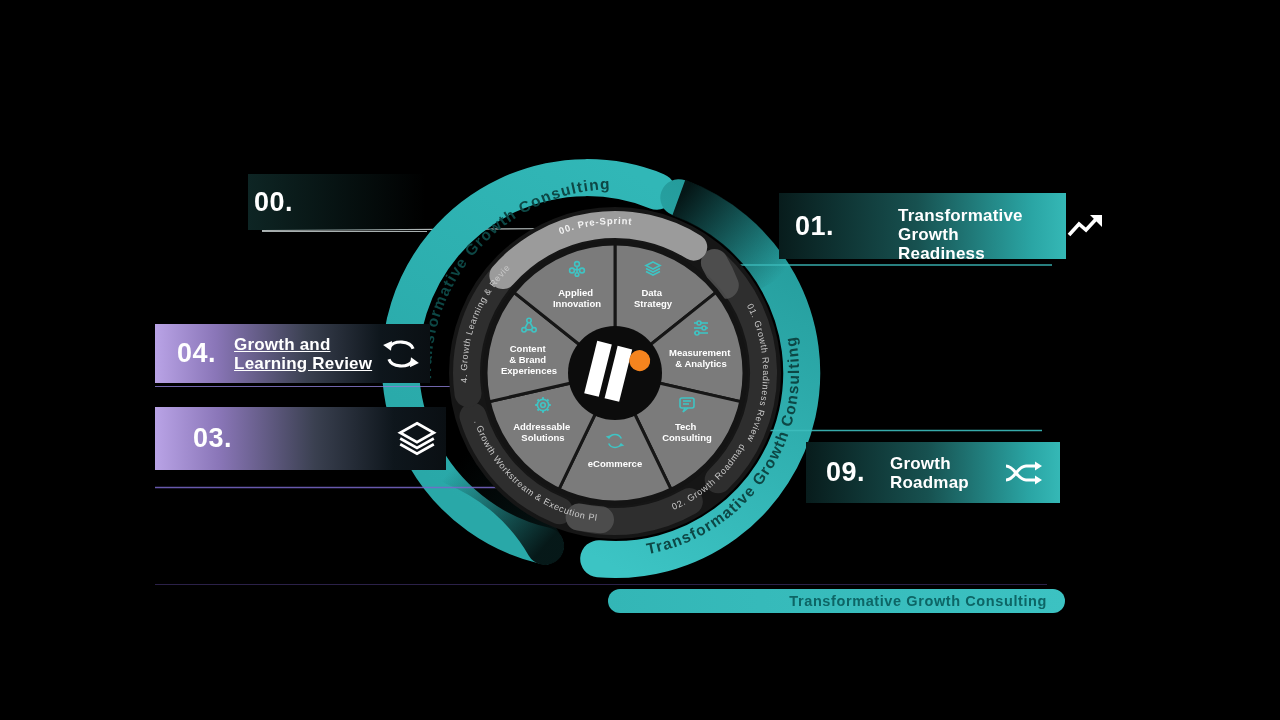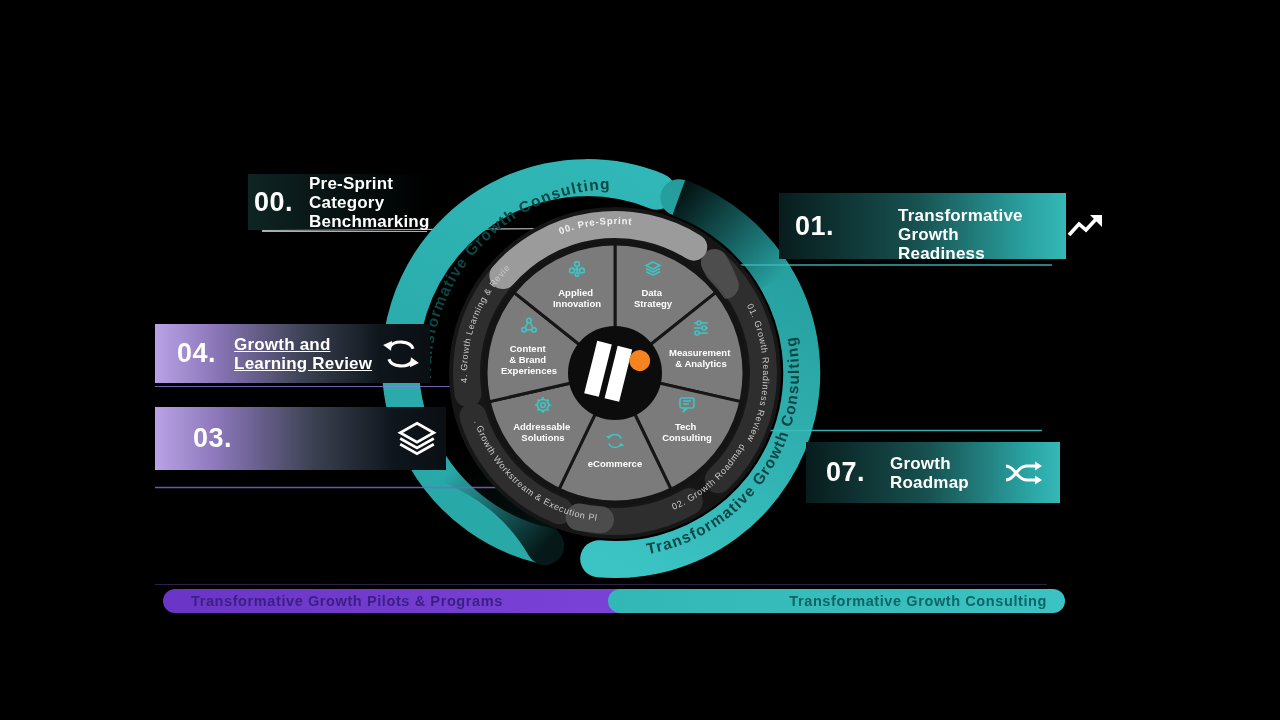--- a/index.html
+++ b/index.html
@@ -217,44 +217,40 @@
       <rect x="-25" y="-27" width="15" height="54" fill="#ffffff"></rect>
       <rect x="-4" y="-27" width="15" height="54" fill="#ffffff"></rect>
       <circle cx="21" cy="-18" r="10.5" fill="#F5841E"></circle>
     </g>
   </g>
 </svg>
 
 
 <div class="callout c00">
   <span class="co-num">00.</span>
-  <span class="co-title">
-    <div>Pre-Sprint Category</div>
-    <div>Benchmarking</div>
-  </span>
 </div>
 
 
 <div class="callout c01">
   <span class="co-num">01.</span>
   <span class="co-title">
     <div>Transformative</div>
     <div>Growth Readiness</div>
   </span>
   <span class="co-icon">
     <svg width="40" height="28" viewBox="0 0 40 28">
       <polyline points="2,23 12,12 19,18 31,5" fill="none" stroke="#fff" stroke-width="3.6"></polyline>
       <polygon points="23,3 35,3 35,15" fill="#fff"></polygon>
     </svg>
   </span>
 </div>
 
 
 <div class="callout c02">
-  <span class="co-num">07.</span>
+  <span class="co-num">09.</span>
   <span class="co-title">
     <div>Growth</div>
     <div>Roadmap</div>
   </span>
   <span class="co-icon">
     <svg width="40" height="28" viewBox="0 0 40 28">
       <path d="M2 21 C11 21 13 7 22 7 L31 7" fill="none" stroke="#fff" stroke-width="3"></path>
       <path d="M2 7 C11 7 13 21 22 21 L31 21" fill="none" stroke="#fff" stroke-width="3"></path>
       <polygon points="31,2.5 38,7 31,11.5" fill="#fff"></polygon>
       <polygon points="31,16.5 38,21 31,25.5" fill="#fff"></polygon>
@@ -289,20 +285,17 @@
       <polygon points="28.5,28.5 37,24.5 29.5,19" fill="#fff"></polygon>
     </svg>
   </span>
 </div>
 
 
 <div class="hline" style="left:262px;top:231px;width:165px;height:1px;background:#c4cece;opacity:.85;"></div>
 <div class="divider"></div>
 
 
-<div class="pill pill-left">
-  <span>Transformative Growth Pilots &amp; Programs</span>
-</div>
 <div class="pill pill-right">
   <span>Transformative Growth Consulting</span>
 </div>
 
 </div>
 
 </body></html>

